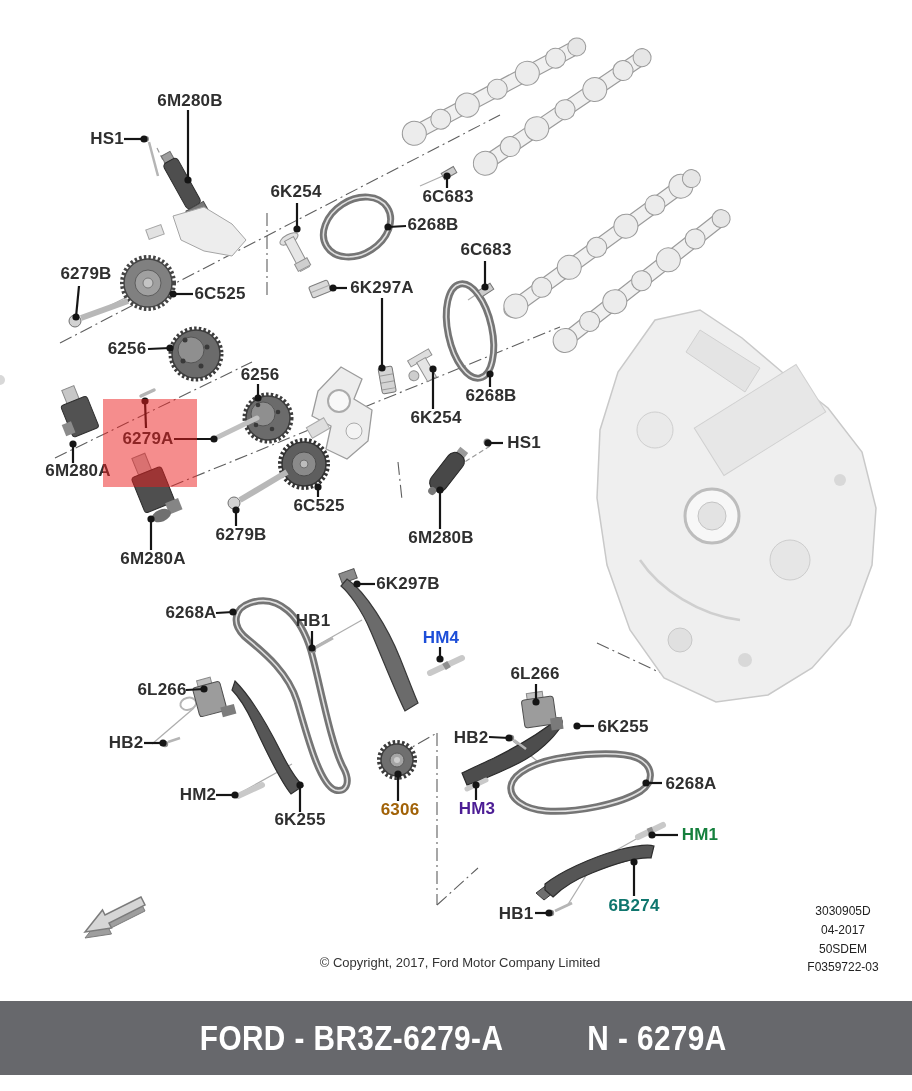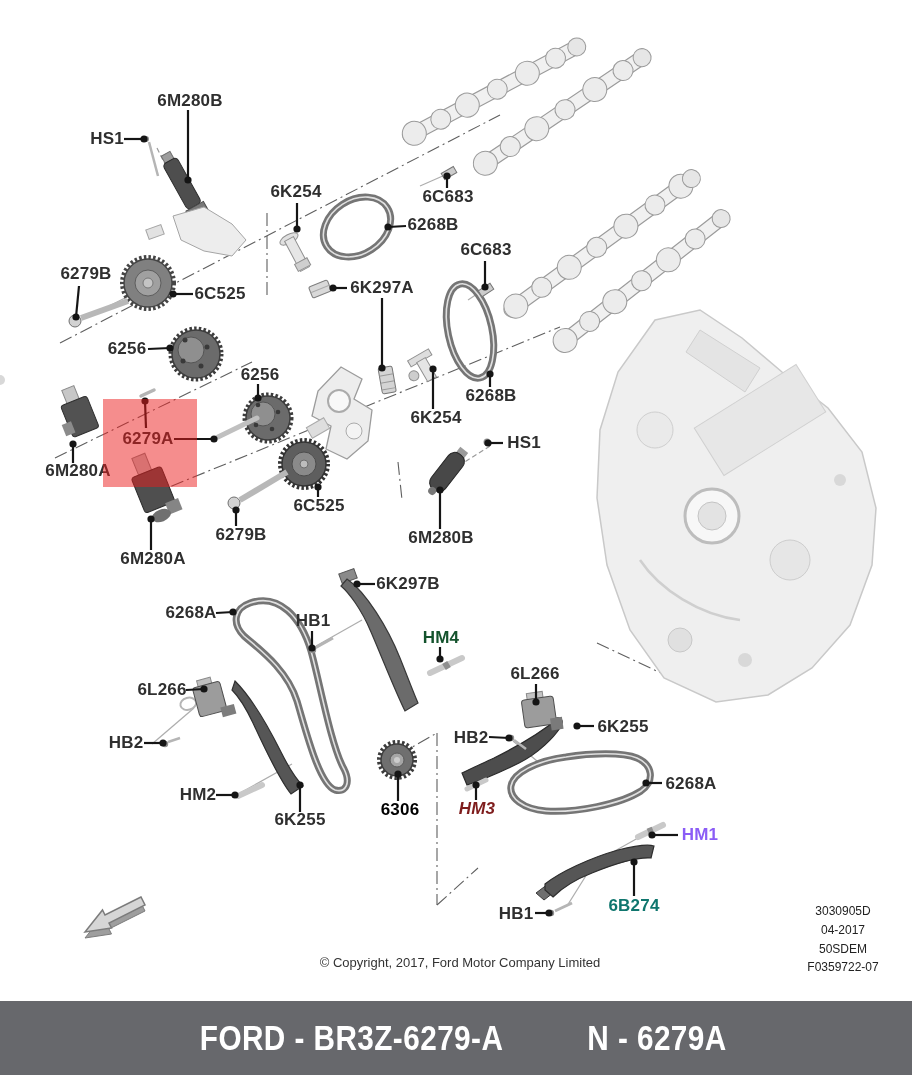--- a/index.html
+++ b/index.html
@@ -422,43 +422,43 @@
       <div class="part-label" style="left: 152px; top: 559px; color: rgb(47, 47, 47);">6M280A</div>
       <div class="part-label" style="left: 318px; top: 506px; color: rgb(47, 47, 47);">6C525</div>
       <div class="part-label" style="left: 240px; top: 535px; color: rgb(47, 47, 47);">6279B</div>
       <div class="part-label" style="left: 435px; top: 418px; color: rgb(47, 47, 47);">6K254</div>
       <div class="part-label" style="left: 523px; top: 443px; color: rgb(47, 47, 47);">HS1</div>
       <div class="part-label" style="left: 490px; top: 396px; color: rgb(47, 47, 47);">6268B</div>
       <div class="part-label" style="left: 440px; top: 538px; color: rgb(47, 47, 47);">6M280B</div>
       <div class="part-label" style="left: 407px; top: 584px; color: rgb(47, 47, 47);">6K297B</div>
       <div class="part-label" style="left: 190px; top: 613px; color: rgb(47, 47, 47);">6268A</div>
       <div class="part-label" style="left: 312px; top: 621px; color: rgb(47, 47, 47);">HB1</div>
-      <div class="part-label" style="left: 440px; top: 638px; color: #14532d;">HM4</div>
+      <div class="part-label" style="left: 440px; top: 638px; color: #1d4ed8;">HM4</div>
       <div class="part-label" style="left: 161px; top: 690px; color: rgb(47, 47, 47);">6L266</div>
       <div class="part-label" style="left: 125px; top: 743px; color: rgb(47, 47, 47);">HB2</div>
       <div class="part-label" style="left: 197px; top: 795px; color: rgb(47, 47, 47); text-align: right;">HM2</div>
       <div class="part-label" style="left: 299px; top: 820px; color: rgb(47, 47, 47);">6K255</div>
-      <div class="part-label" style="left: 399px; top: 810px; color: #000000;">6306</div>
+      <div class="part-label" style="left: 399px; top: 810px; color: #a16207;">6306</div>
       <div class="part-label" style="left: 534px; top: 674px; color: rgb(47, 47, 47);">6L266</div>
       <div class="part-label" style="left: 470px; top: 738px; color: rgb(47, 47, 47);">HB2</div>
       <div class="part-label" style="left: 622px; top: 727px; color: rgb(47, 47, 47);">6K255</div>
-      <div class="part-label" style="left: 476px; top: 809px; color: #7f1d1d; font-style: italic;">HM3</div>
+      <div class="part-label" style="left: 476px; top: 809px; color: #4c1d95;">HM3</div>
       <div class="part-label" style="left: 690px; top: 784px; color: rgb(47, 47, 47);">6268A</div>
-      <div class="part-label" style="left: 699px; top: 835px; color: #8b5cf6;">HM1</div>
+      <div class="part-label" style="left: 699px; top: 835px; color: #15803d;">HM1</div>
       <div class="part-label" style="left: 515px; top: 914px; color: rgb(47, 47, 47);">HB1</div>
       <div class="part-label" style="left: 633px; top: 906px; color: #0f766e;">6B274</div>
     </div>
 
 <div id="highlight-box" style="left: 103px; top: 399px; width: 94px; height: 88px; background: rgba(236, 28, 28, 0.5);"></div>
 
 <div id="doc-info">
       <div>3030905D</div>
       <div>04-2017</div>
       <div>50SDEM</div>
-      <div>F0359722-07</div>
+      <div>F0359722-03</div>
     </div>
 
 <div id="copyright">© Copyright, 2017, Ford Motor Company Limited</div>
 
 <div id="banner" style="background: rgb(103, 104, 108); color: rgb(255, 255, 255);">
   <span>FORD - BR3Z-6279-A</span>
   <span class="gap"></span>
   <span>N - 6279A</span>
 </div>
 

